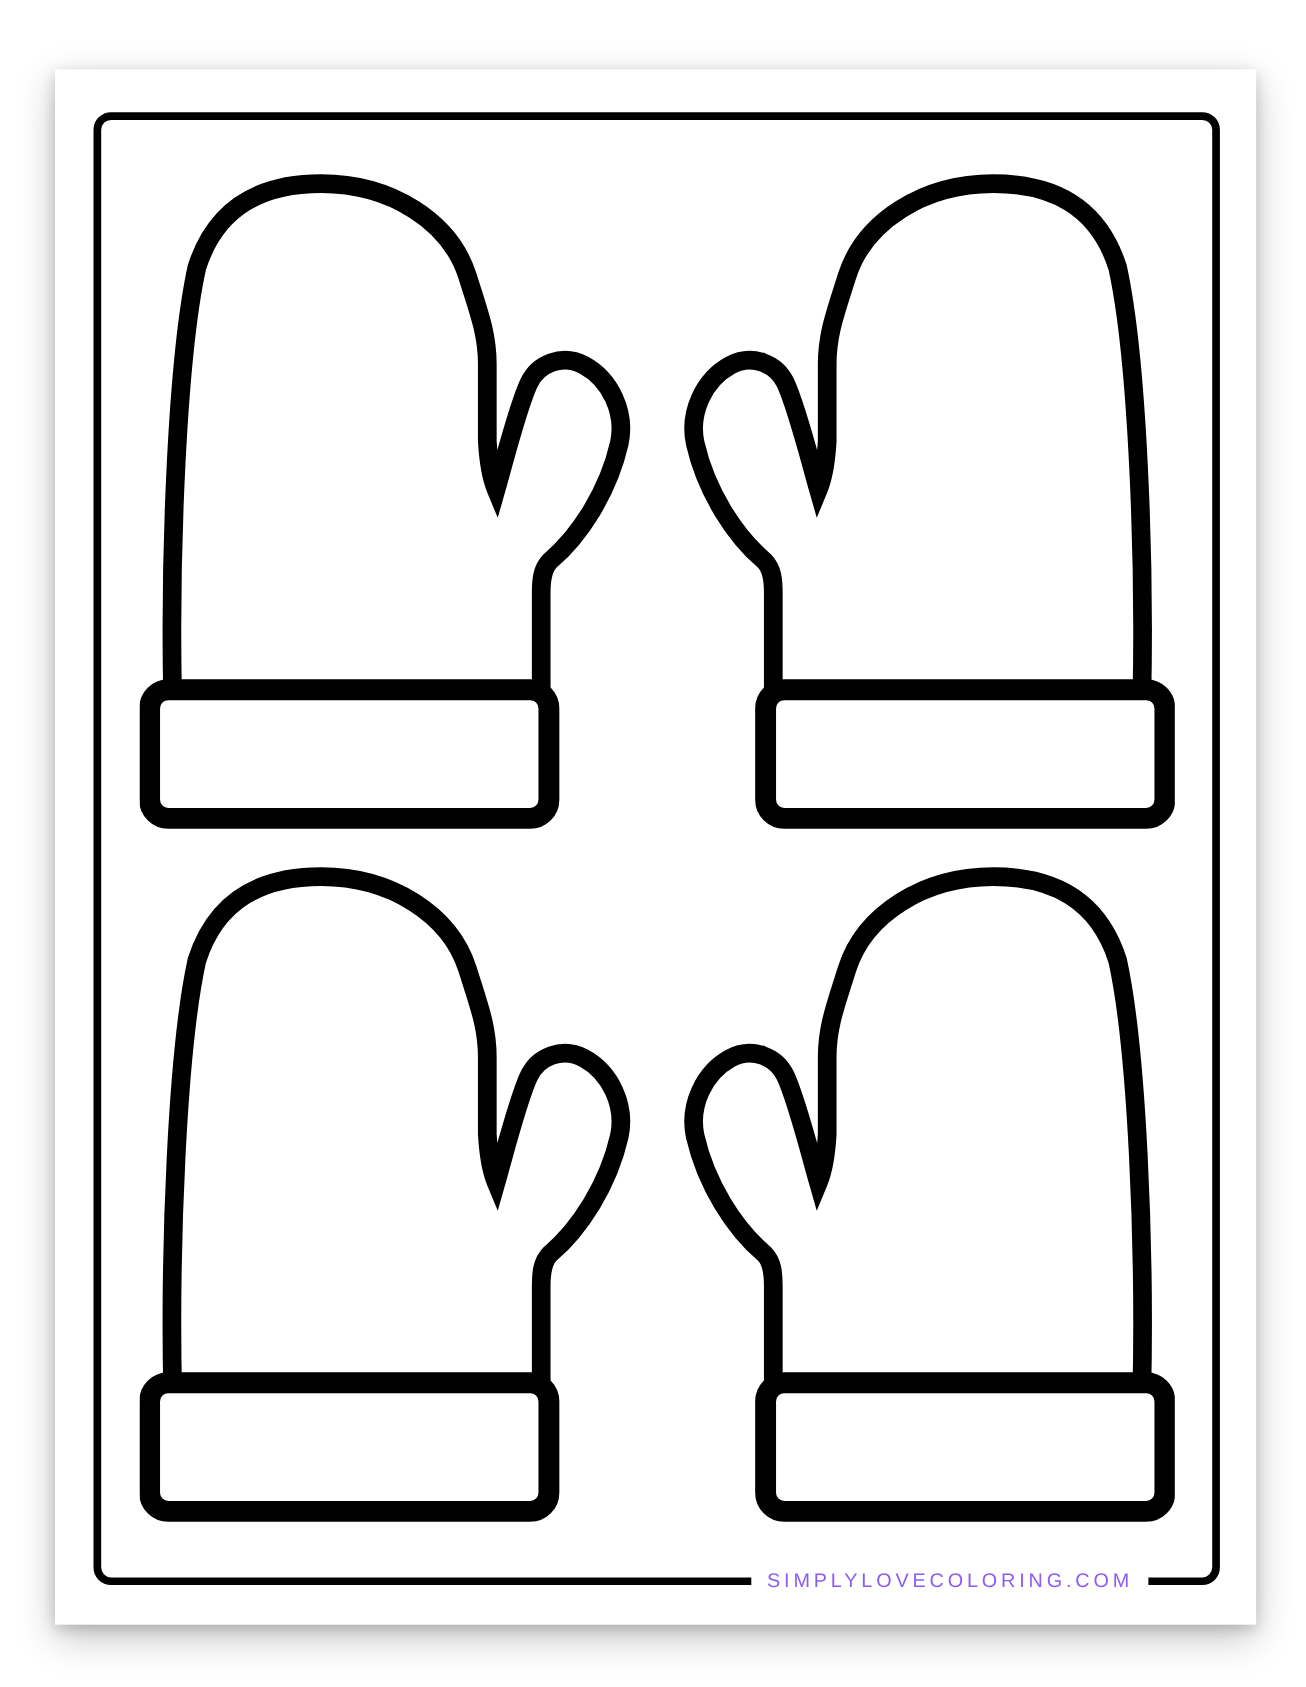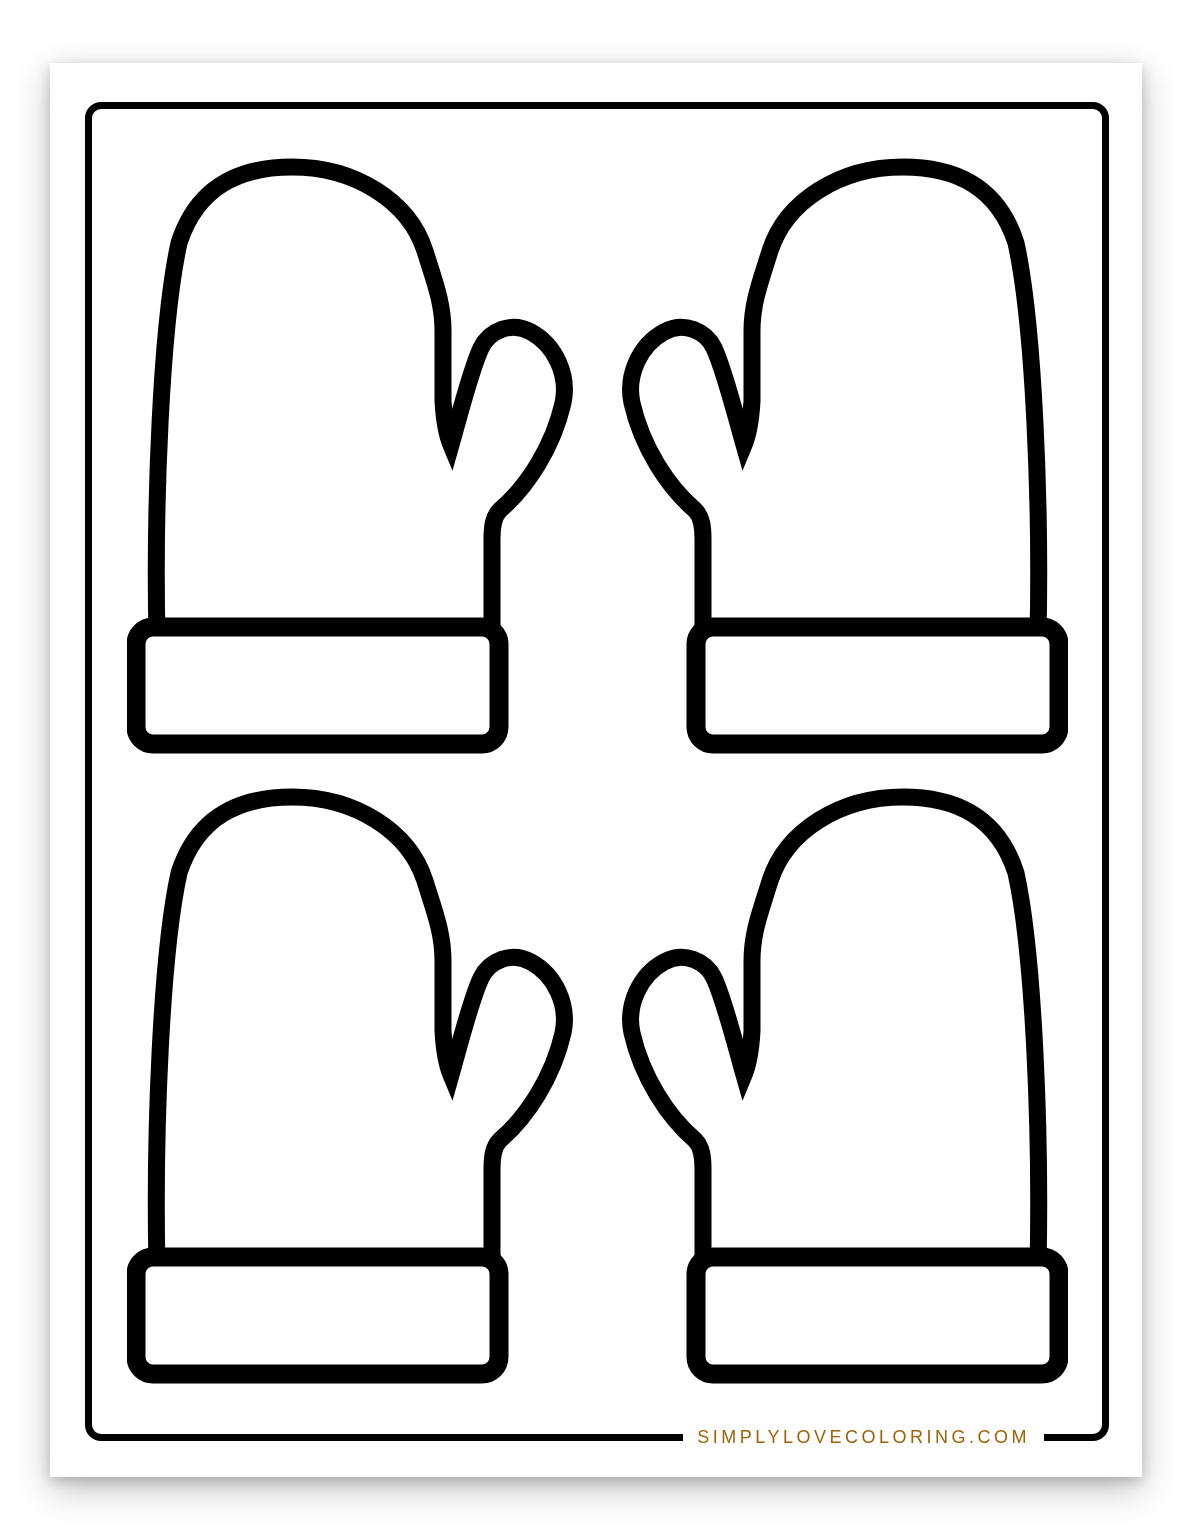--- a/index.html
+++ b/index.html
@@ -50,21 +50,21 @@
   .flip { transform: scaleX(-1); }
   
   .footer-text {
     position: absolute;
     right: 98px;
     bottom: 27px;
     height: 26px;
     line-height: 26px;
     padding: 0 14px;
     background: #ffffff;
-    color: #a16207;
+    color: #8b5cf6;
     font-size: 18px;
     letter-spacing: 3.5px;
     font-weight: 400;
     white-space: nowrap;
     z-index: 3;
   }
   .defs-svg { position: absolute; width: 0; height: 0; }
 </style>
 </head>
 <body>

